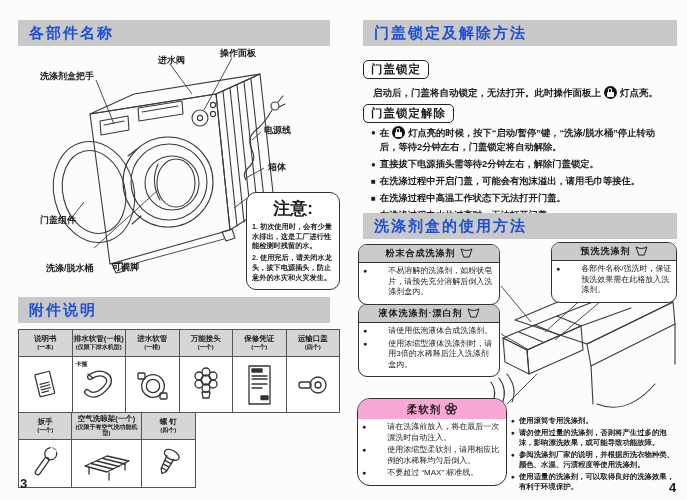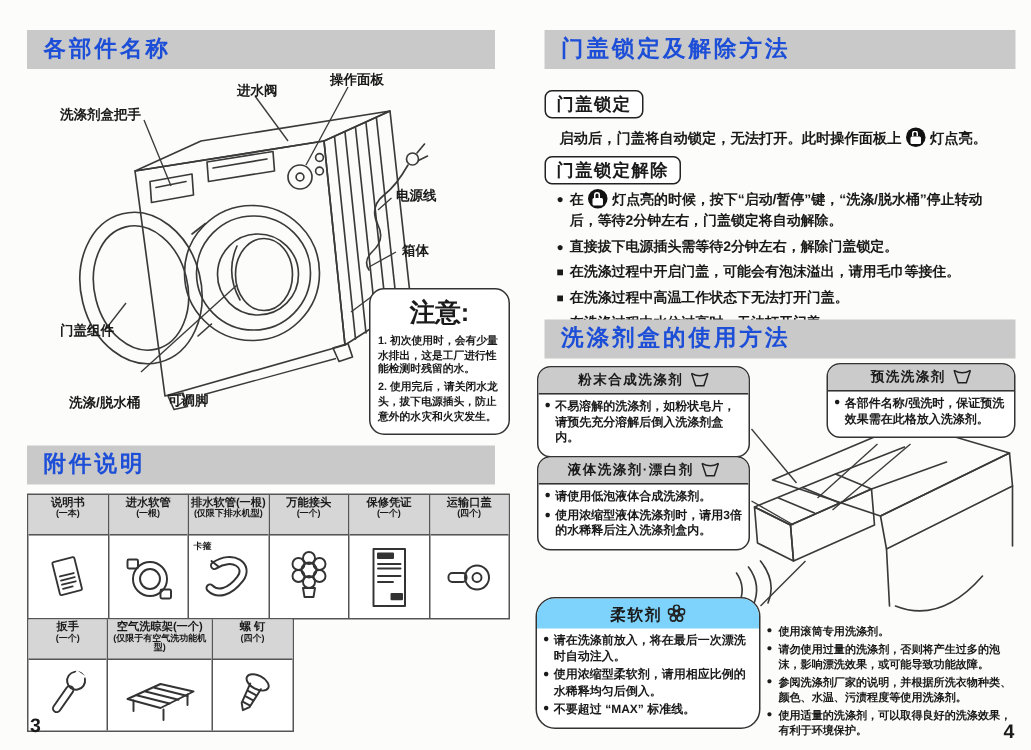--- a/index.html
+++ b/index.html
@@ -30,21 +30,21 @@
   }
   .notice-title{text-align:center;font-size:17px;font-weight:bold;margin-bottom:2px;}
   .notice-item{font-size:7.2px;line-height:1.35;font-weight:600;margin-bottom:2px;}
 
   
   .acc-table{position:absolute;display:flex;border:1.2px solid #555;background:#fff;box-sizing:border-box;}
   .acc-col{border-right:1.2px solid #555;display:flex;flex-direction:column;box-sizing:border-box;}
   .acc-col:last-child{border-right:none;}
   .acc-h{
     background:#d6d6d6;border-bottom:1.2px solid #555;height:27px;
-    display:flex;flex-direction:column;align-items:center;justify-content:flex-start;
+    display:flex;flex-direction:column;align-items:center;justify-content:center;
     text-align:center;padding:1px 1px;box-sizing:border-box;
   }
   .acc-name{font-size:7.5px;font-weight:bold;line-height:1.15;}
   .acc-qty{font-size:6px;font-weight:600;line-height:1.1;}
   .acc-icon{flex:1;display:flex;align-items:center;justify-content:center;position:relative;}
   .acc-icon svg{stroke:#333;fill:none;stroke-width:1.3;stroke-linecap:round;stroke-linejoin:round;}
   .icon-mini-label{position:absolute;left:3px;top:3px;font-size:6px;font-weight:bold;}
 
   .page-num{position:absolute;font-size:13px;font-weight:bold;}
 
@@ -73,23 +73,23 @@
   
   .callout{
     position:absolute;border:1.5px solid #333;border-radius:9px;background:#fff;
     overflow:hidden;box-sizing:border-box;z-index:2;
   }
   .callout-title{
     background:#cbcbcb;border-bottom:1.5px solid #333;
     display:flex;align-items:center;justify-content:center;gap:4px;
     font-size:9px;font-weight:bold;padding:2px 3px;letter-spacing:1px;
   }
-  .callout-title.plain{background:#7dd3fc;border-bottom:none;padding-top:4px;}
+  .callout-title.plain{background:#f9a8d4;border-bottom:none;padding-top:4px;}
   .callout-body{padding:3px 4px 4px 4px;}
-  .citem{display:flex;gap:3px;font-size:8px;font-weight:700;line-height:1.32;margin-bottom:2px;}
+  .citem{display:flex;gap:21px;font-size:8px;font-weight:400;line-height:1.32;margin-bottom:2px;}
   .cmark{font-size:7px;line-height:1.4;}
   .cup-icon svg, .flower-icon svg{stroke:#222;fill:none;stroke-width:1.1;}
 
   .tips{position:absolute;}
   .tips .brow{font-size:7.4px;line-height:10.2px;margin-bottom:1.5px;font-weight:600;}
   .tips .bmark{font-size:6.5px;line-height:10.2px;}
 
   .line-art{stroke:#3a3a3a;fill:none;stroke-width:1.1;stroke-linecap:round;stroke-linejoin:round;}
   .leader{stroke:#3a3a3a;stroke-width:0.9;}
 </style>
@@ -187,43 +187,43 @@
           <svg width="34" height="40" viewBox="0 0 36 40">
         <g transform="rotate(-14 18 20)">
               <rect x="10" y="7" width="16" height="24" rx="1"></rect>
         <path d="M13 18h10M13 21h10M13 24h10M13 27h7"></path>
             </g>
           </svg>
         </div>
     </div>
     <div class="acc-col" style="flex:1;">
       <div class="acc-h">
+          <div class="acc-name">排水软管(一根)</div>
+        <div class="acc-qty">(仅限下排水机型)</div>
+        </div>
+      <div class="acc-icon">
+        <span class="icon-mini-label">卡箍</span>
+        <svg width="38" height="40" viewBox="0 0 38 40">
+        <path d="M10 12 C 22 4, 34 12, 27 21 C 20 30, 12 32, 7 27" style="stroke-width:6;"></path>
+        <path d="M10 12 C 22 4, 34 12, 27 21 C 20 30, 12 32, 7 27" style="stroke:#fff;stroke-width:3.4;"></path>
+        <path d="M8 9 l5 4"></path>
+          </svg>
+        </div>
+    </div>
+    <div class="acc-col" style="flex:1;">
+      <div class="acc-h">
           <div class="acc-name">进水软管</div>
         <div class="acc-qty">(一根)</div>
         </div>
       <div class="acc-icon">
           <svg width="38" height="40" viewBox="0 0 38 40">
         <circle cx="20" cy="21" r="9" style="stroke-width:6;"></circle>
         <circle cx="20" cy="21" r="9" style="stroke:#fff;stroke-width:3.4;"></circle>
         <rect x="5" y="8" width="7" height="6" rx="1"></rect>
             <rect x="27" y="28" width="7" height="6" rx="1"></rect>
-          </svg>
-        </div>
-    </div>
-    <div class="acc-col" style="flex:1;">
-      <div class="acc-h">
-          <div class="acc-name">排水软管(一根)</div>
-        <div class="acc-qty">(仅限下排水机型)</div>
-        </div>
-      <div class="acc-icon">
-        <span class="icon-mini-label">卡箍</span>
-        <svg width="38" height="40" viewBox="0 0 38 40">
-        <path d="M10 12 C 22 4, 34 12, 27 21 C 20 30, 12 32, 7 27" style="stroke-width:6;"></path>
-        <path d="M10 12 C 22 4, 34 12, 27 21 C 20 30, 12 32, 7 27" style="stroke:#fff;stroke-width:3.4;"></path>
-        <path d="M8 9 l5 4"></path>
           </svg>
         </div>
     </div>
     <div class="acc-col" style="flex:1;">
       <div class="acc-h">
           <div class="acc-name">万能接头</div>
         <div class="acc-qty">(一个)</div>
         </div>
       <div class="acc-icon">
           <svg width="36" height="40" viewBox="0 0 36 40">

